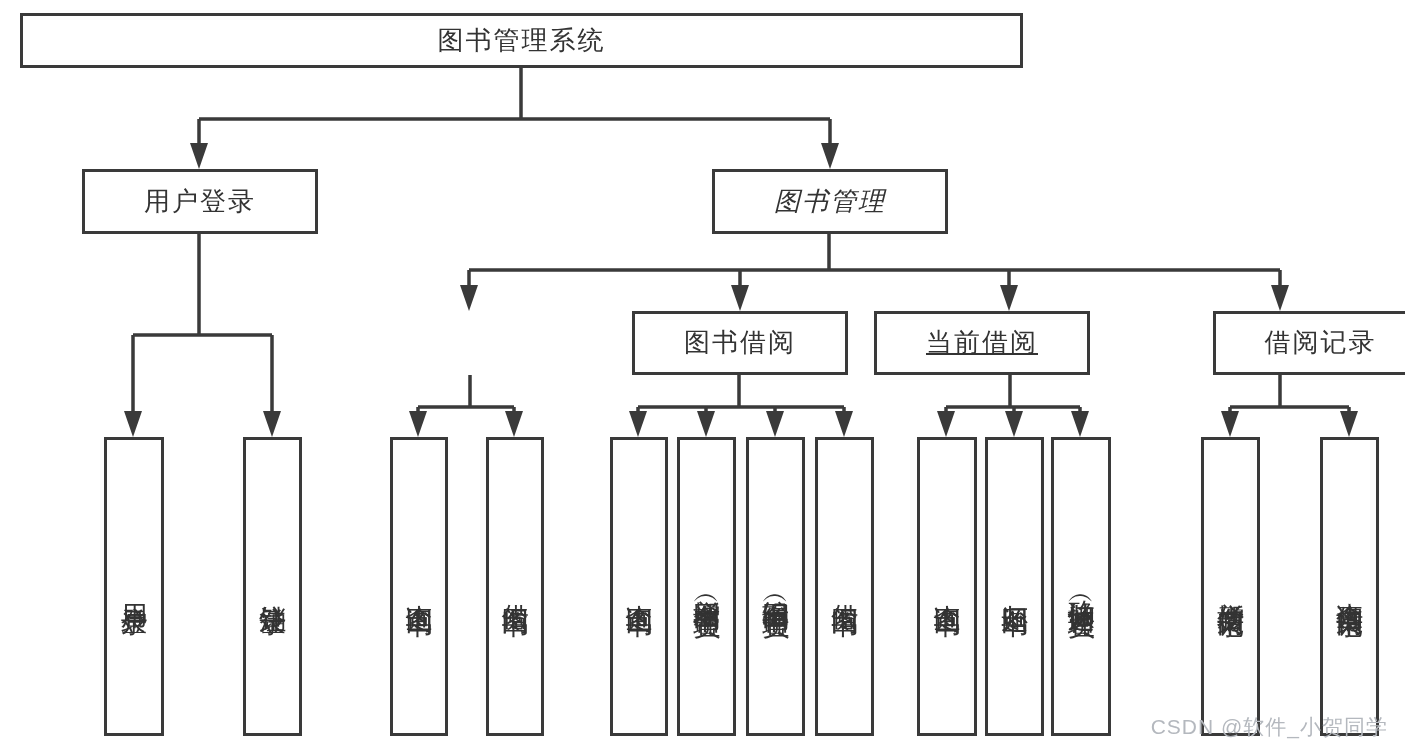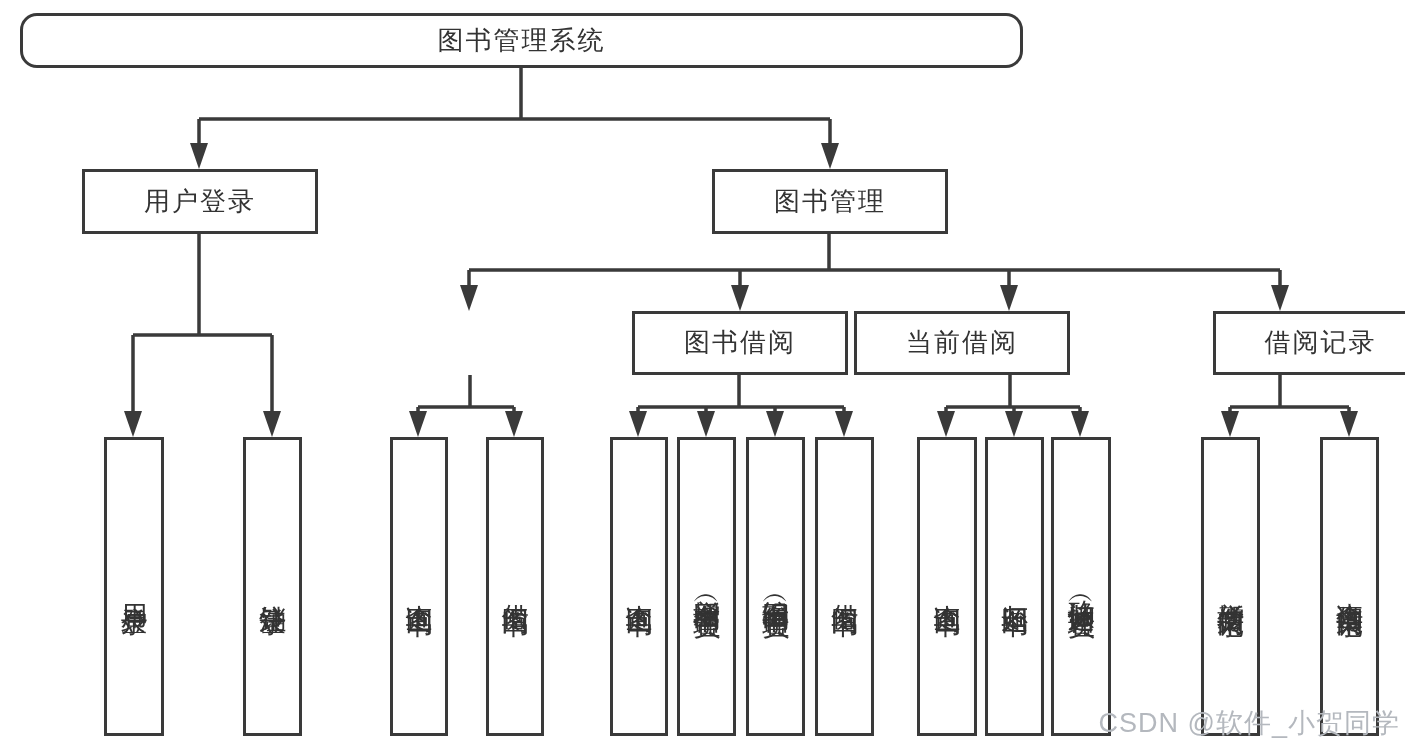--- a/index.html
+++ b/index.html
@@ -34,23 +34,23 @@
     line-height:1.2;
   }
   .leaf{
     writing-mode:vertical-rl;
     text-orientation:mixed;
     font-size:27px;
     letter-spacing:2px;
   }
   .watermark{
     position:absolute;
-    right:5px;bottom:6px;
+    right:17px;bottom:6px;
     color:var(--watermark);
-    font-size:27px;
+    font-size:21px;
     letter-spacing:1px;
     z-index:2;
     white-space:nowrap;
   }
 </style>
 </head>
 <body>
 
 <div class="stage">
 
@@ -83,27 +83,27 @@
     <path d="M1010 375 V407 M946 407 H1080 M946 407 V415 M1014 407 V415 M1080 407 V415"></path>
     <polygon points="937,411 955,411 946,437"></polygon>
     <polygon points="1005,411 1023,411 1014,437"></polygon>
     <polygon points="1071,411 1089,411 1080,437"></polygon>
 
     <path d="M1280 375 V407 M1230 407 H1349 M1230 407 V415 M1349 407 V415"></path>
     <polygon points="1221,411 1239,411 1230,437"></polygon>
     <polygon points="1340,411 1358,411 1349,437"></polygon>
   </svg>
 
-  <div class="box" style="left:20px;top:13px;width:1003px;height:55px;border-radius:17px;">图书管理系统</div>
+  <div class="box" style="left:20px;top:13px;width:1003px;height:55px;">图书管理系统</div>
 
   <div class="box" style="left:82px;top:169px;width:236px;height:65px;">用户登录</div>
-  <div class="box" style="left:712px;top:169px;width:236px;height:65px;">图书管理</div>
+  <div class="box" style="left:712px;top:169px;width:236px;height:65px;font-style:italic;">图书管理</div>
 
   <div class="box" style="left:632px;top:311px;width:216px;height:64px;text-align:center;">图书借阅</div>
-  <div class="box" style="left:854px;top:311px;width:216px;height:64px;">当前借阅</div>
+  <div class="box" style="left:874px;top:311px;width:216px;height:64px;text-decoration:underline;">当前借阅</div>
   <div class="box" style="left:1173px;top:311px;width:215px;height:64px;margin-left:40px;">借阅记录</div>
 
   <div class="box leaf" style="left:104px;top:437px;width:60px;height:299px;">用户登录</div>
   <div class="box leaf" style="left:243px;top:437px;width:59px;height:299px;">注销登录</div>
 
   <div class="box leaf" style="left:390px;top:437px;width:58px;height:299px;">查询图书</div>
   <div class="box leaf" style="left:486px;top:437px;width:58px;height:299px;">借阅图书</div>
 
   <div class="box leaf" style="left:610px;top:437px;width:58px;height:299px;">查询图书</div>
   <div class="box leaf" style="left:677px;top:437px;width:59px;height:299px;">新增图书（管理员）</div>

